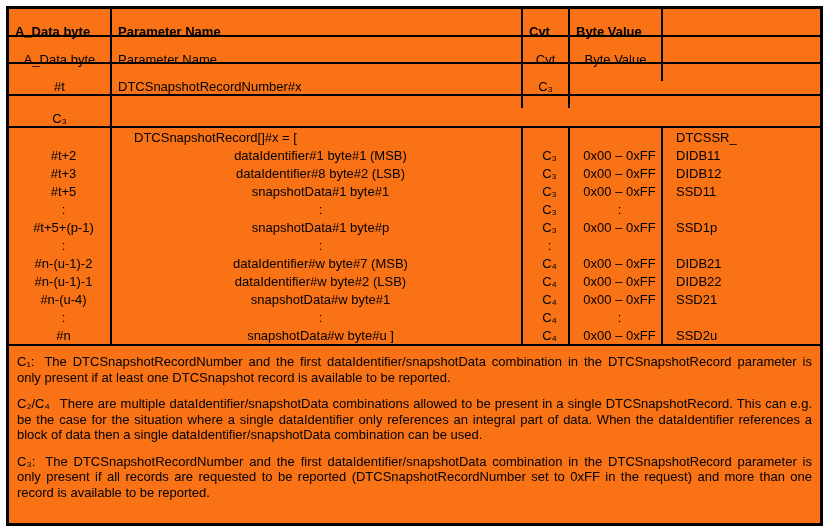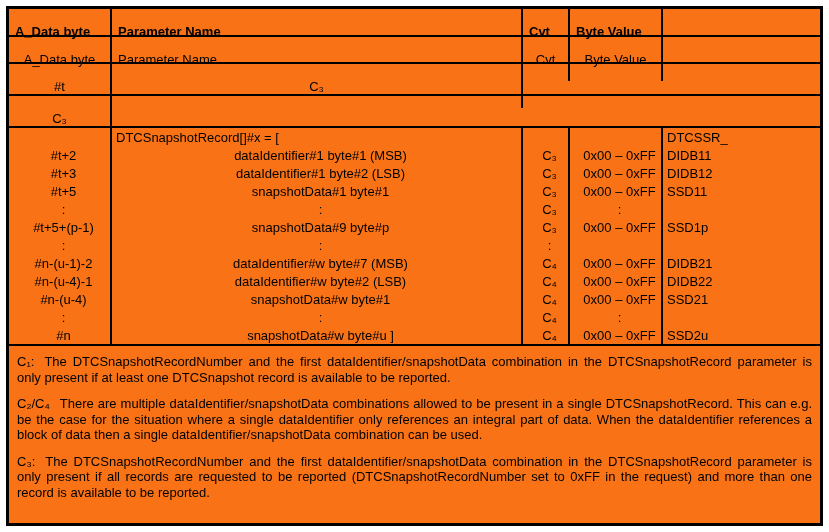--- a/index.html
+++ b/index.html
@@ -43,22 +43,22 @@
   }
   .b-line { display: contents; }
   .bc {
     height: 18px;
     display: flex; align-items: center;
     border-right: 2px solid #000;
     font-size: 13px;
     overflow: hidden; white-space: nowrap; padding-left: 8px;
   }
   .bc1, .bc2, .bc3, .bc4 { justify-content: center; }
-  .bc5 { border-right: none; padding-left: 4px; }
-  .block .b-line:first-child .bc2 { justify-content: flex-start; padding-left: 4px; }
+  .bc5 { border-right: none; padding-left: 13px; }
+  .block .b-line:first-child .bc2 { justify-content: flex-start; padding-left: 22px; }
 
   .footnotes {
     flex: 1 1 auto;
     padding: 8px 8px 12px 8px;
     overflow: hidden;
   }
   .fn {
     font-size: 13px;
     line-height: 15.5px;
     text-align: justify;
@@ -83,20 +83,21 @@
     <div class="tr subhead">
       <div class="c c-center">A_Data byte</div>
       <div class="c">Parameter Name</div>
       <div class="c c-center">Cvt</div>
       <div class="c c-center">Byte Value</div>
       <div class="c">Mnemonic</div>
     </div>
 
     <div class="tr data">
       <div class="c c-center">#t</div>
+      <div class="c">DTCSnapshotRecordNumber#x</div>
       <div class="c c-center">C₃</div>
       <div class="c">0x00 – 0xFF</div>
     </div>
 
     <div class="tr data">
       <div class="c c-center">C₃</div>
       <div class="c">0x00 – 0xFF</div>
     </div>
 
     <div class="block">
@@ -111,21 +112,21 @@
   <div class="b-line">
     <div class="bc bc1">#t+2</div>
     <div class="bc bc2">dataIdentifier#1 byte#1 (MSB)</div>
     <div class="bc bc3">C₃</div>
     <div class="bc bc4">0x00 – 0xFF</div>
     <div class="bc bc5">DIDB11</div>
   </div>
 
   <div class="b-line">
     <div class="bc bc1">#t+3</div>
-    <div class="bc bc2">dataIdentifier#1 byte#2 (LSB)</div>
+    <div class="bc bc2">dataIdentifier#8 byte#2 (LSB)</div>
     <div class="bc bc3">C₃</div>
     <div class="bc bc4">0x00 – 0xFF</div>
     <div class="bc bc5">DIDB12</div>
   </div>
 
   <div class="b-line">
     <div class="bc bc1">#t+5</div>
     <div class="bc bc2">snapshotData#1 byte#1</div>
     <div class="bc bc3">C₃</div>
     <div class="bc bc4">0x00 – 0xFF</div>
@@ -135,21 +136,21 @@
   <div class="b-line">
     <div class="bc bc1">:</div>
     <div class="bc bc2">:</div>
     <div class="bc bc3">C₃</div>
     <div class="bc bc4">:</div>
     <div class="bc bc5"></div>
   </div>
 
   <div class="b-line">
     <div class="bc bc1">#t+5+(p-1)</div>
-    <div class="bc bc2">snapshotData#9 byte#p</div>
+    <div class="bc bc2">snapshotData#1 byte#p</div>
     <div class="bc bc3">C₃</div>
     <div class="bc bc4">0x00 – 0xFF</div>
     <div class="bc bc5">SSD1p</div>
   </div>
 
   <div class="b-line">
     <div class="bc bc1">:</div>
     <div class="bc bc2">:</div>
     <div class="bc bc3">:</div>
     <div class="bc bc4"></div>
@@ -158,21 +159,21 @@
 
   <div class="b-line">
     <div class="bc bc1">#n-(u-1)-2</div>
     <div class="bc bc2">dataIdentifier#w byte#7 (MSB)</div>
     <div class="bc bc3">C₄</div>
     <div class="bc bc4">0x00 – 0xFF</div>
     <div class="bc bc5">DIDB21</div>
   </div>
 
   <div class="b-line">
-    <div class="bc bc1">#n-(u-4)-1</div>
+    <div class="bc bc1">#n-(u-1)-1</div>
     <div class="bc bc2">dataIdentifier#w byte#2 (LSB)</div>
     <div class="bc bc3">C₄</div>
     <div class="bc bc4">0x00 – 0xFF</div>
     <div class="bc bc5">DIDB22</div>
   </div>
 
   <div class="b-line">
     <div class="bc bc1">#n-(u-4)</div>
     <div class="bc bc2">snapshotData#w byte#1</div>
     <div class="bc bc3">C₄</div>

